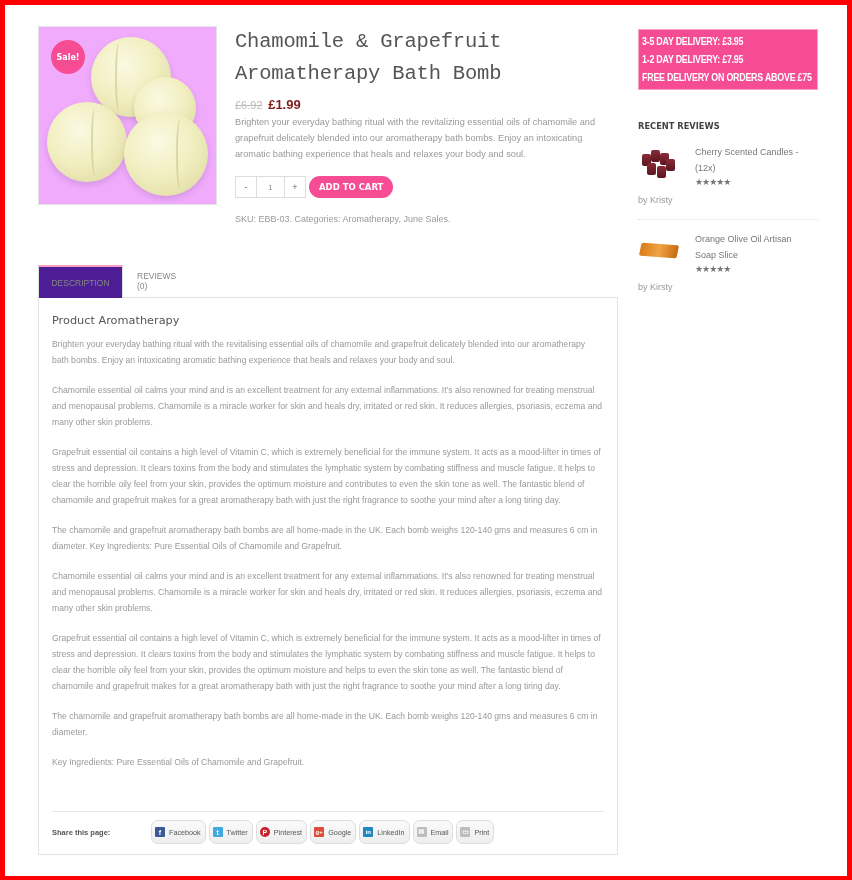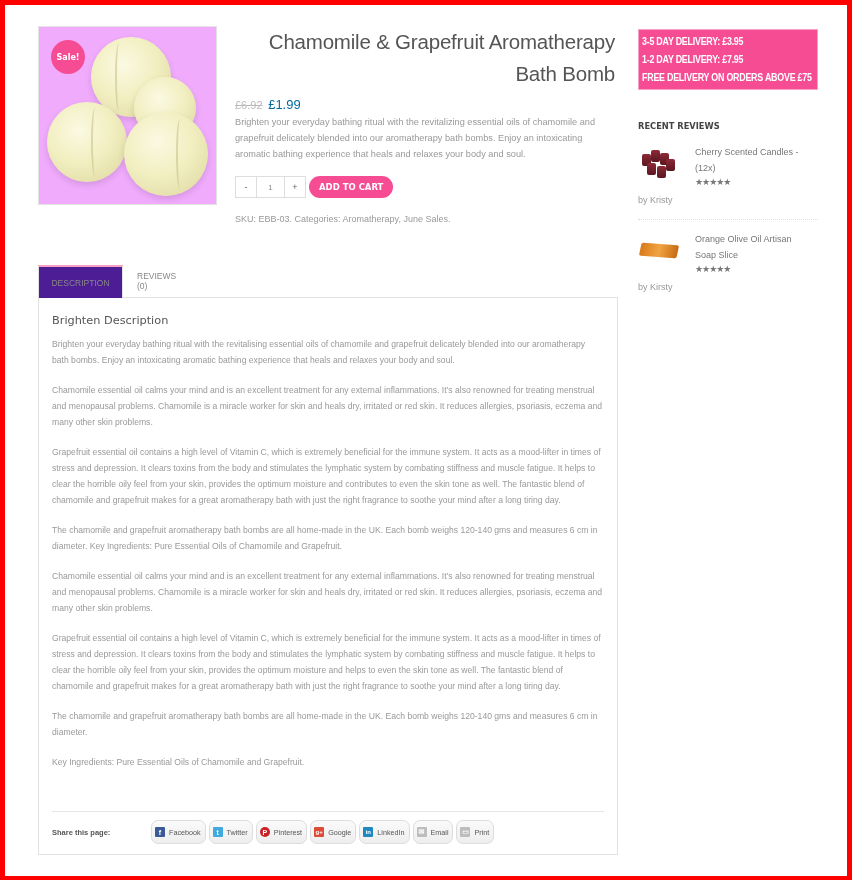--- a/index.html
+++ b/index.html
@@ -30,26 +30,26 @@
   .bomb.b1 { left: 52px; top: 10px; width: 80px; height: 80px; }
   .bomb.b2 { left: 95px; top: 50px; width: 62px; height: 62px; }
   .bomb.b3 { left: 8px; top: 75px; width: 80px; height: 80px; }
   .bomb.b4 { left: 85px; top: 85px; width: 84px; height: 84px; }
   .bomb .seam { position: absolute; left: 30%; top: 8%; width: 8px; height: 84%;
     border-radius: 50%; border-left: 2px solid rgba(200,195,140,0.6); }
 
   
   .summary { position: absolute; left: 235px; top: 26px; width: 380px; }
   .product-title {
-    font-family: Liberation Sans, sans-serif; font-weight: 300; font-size: 20.5px;
-    line-height: 32px; color: #555; letter-spacing: -0.2px; text-align: right;
+    font-family: Liberation Mono, monospace; font-weight: 300; font-size: 20.5px;
+    line-height: 32px; color: #555; letter-spacing: -0.2px;
   }
   .price { margin-top: 6px; font-size: 13px; line-height: 18px; }
   .price .old { color: #bbb; text-decoration: line-through; font-size: 11px; }
-  .price .new { color: #0369a1; font-size: 13px; margin-left: 2px; }
+  .price .new { color: #7f1d1d; font-size: 13px; margin-left: 2px; font-weight: bold; }
   .short-desc { font-size: 9.2px; line-height: 16px; color: #999; width: 380px; }
 
   .cart-row { margin-top: 14px; display: flex; align-items: center; height: 22px; }
   .qty-btn { width: 22px; height: 22px; border: 1px solid #ddd; background: #fff;
     font-size: 9px; color: #666; display: flex; align-items: center; justify-content: center; }
   .qty-input { width: 27px; height: 22px; border: 1px solid #ddd; border-left: none; border-right: none;
     font-size: 8px; color: #888; display: flex; align-items: center; justify-content: center; background: #fff; }
   .add-to-cart { margin-left: 3px; height: 22px; padding: 0 10px; background: #f54c94; color: #fff;
     font-family: "DejaVu Sans", sans-serif; font-size: 8.5px; font-weight: bold; border-radius: 11px;
     display: flex; align-items: center; border: none; }
@@ -165,21 +165,21 @@
   <div class="stars" style="top:33px;">★★★★★</div>
   <div class="by" style="top:51px;">by Kirsty</div>
 </div>
 
 <div class="tabs">
   <div class="tab active">DESCRIPTION</div>
   <div class="tab inactive">REVIEWS (0)</div>
 </div>
 
 <div class="panel">
-  <h2>Brighten Description</h2>
+  <h2>Product Aromatherapy</h2>
   <p>Brighten your everyday bathing ritual with the revitalising essential oils of chamomile and grapefruit delicately blended into our aromatherapy bath bombs. Enjoy an intoxicating aromatic bathing experience that heals and relaxes your body and soul.</p>
   <p>Chamomile essential oil calms your mind and is an excellent treatment for any external inflammations. It’s also renowned for treating menstrual and menopausal problems. Chamomile is a miracle worker for skin and heals dry, irritated or red skin. It reduces allergies, psoriasis, eczema and many other skin problems.</p>
   <p>Grapefruit essential oil contains a high level of Vitamin C, which is extremely beneficial for the immune system. It acts as a mood-lifter in times of stress and depression. It clears toxins from the body and stimulates the lymphatic system by combating stiffness and muscle fatigue. It helps to clear the horrible oily feel from your skin, provides the optimum moisture and contributes to even the skin tone as well. The fantastic blend of chamomile and grapefruit makes for a great aromatherapy bath with just the right fragrance to soothe your mind after a long tiring day.</p>
   <p>The chamomile and grapefruit aromatherapy bath bombs are all home-made in the UK. Each bomb weighs 120-140 gms and measures 6 cm in diameter. Key Ingredients: Pure Essential Oils of Chamomile and Grapefruit.</p>
   <p>Chamomile essential oil calms your mind and is an excellent treatment for any external inflammations. It’s also renowned for treating menstrual and menopausal problems. Chamomile is a miracle worker for skin and heals dry, irritated or red skin. It reduces allergies, psoriasis, eczema and many other skin problems.</p>
   <p>Grapefruit essential oil contains a high level of Vitamin C, which is extremely beneficial for the immune system. It acts as a mood-lifter in times of stress and depression. It clears toxins from the body and stimulates the lymphatic system by combating stiffness and muscle fatigue. It helps to clear the horrible oily feel from your skin, provides the optimum moisture and helps to even the skin tone as well. The fantastic blend of chamomile and grapefruit makes for a great aromatherapy bath with just the right fragrance to soothe your mind after a long tiring day.</p>
   <p>The chamomile and grapefruit aromatherapy bath bombs are all home-made in the UK. Each bomb weighs 120-140 gms and measures 6 cm in diameter.</p>
   <p>Key Ingredients: Pure Essential Oils of Chamomile and Grapefruit.</p>
 
   <div class="share">

